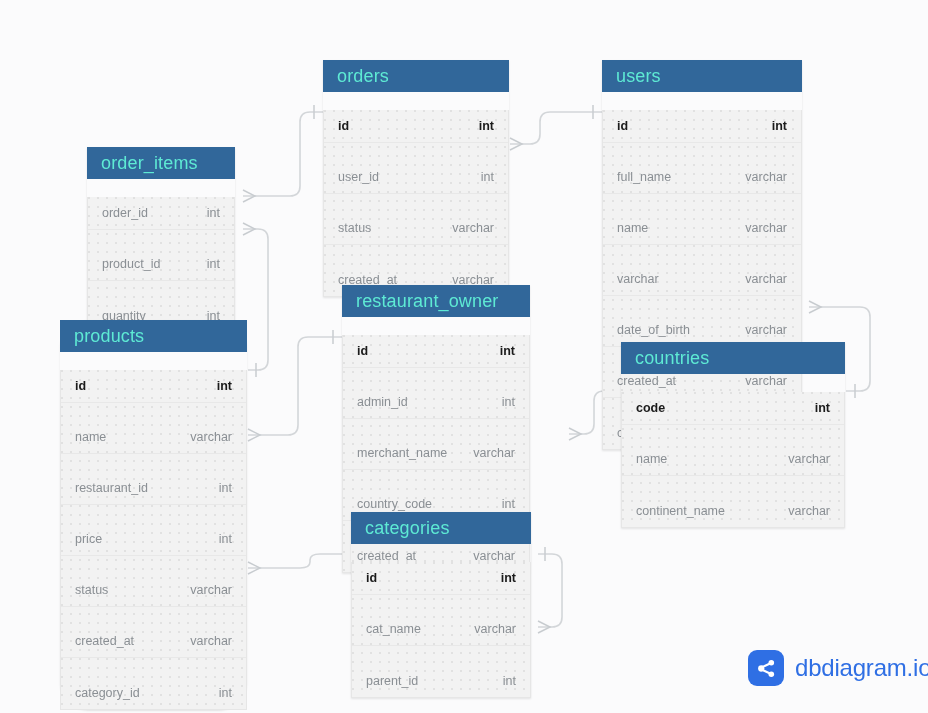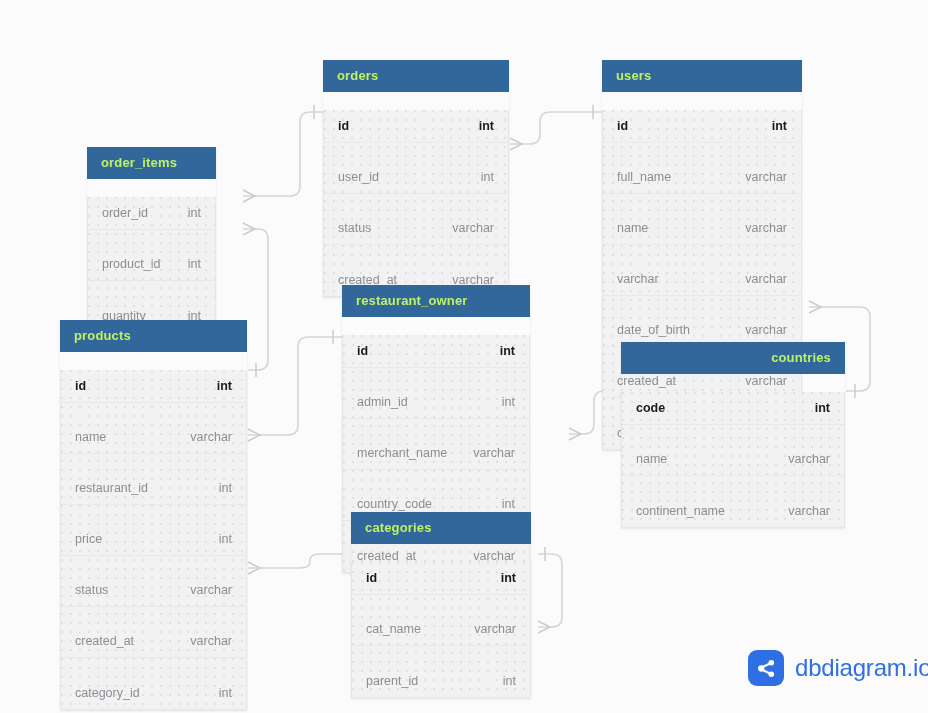--- a/index.html
+++ b/index.html
@@ -39,23 +39,23 @@
     stroke-width: 1.5;
   }
   
   .table {
     position: absolute;
     box-sizing: border-box;
     box-shadow: 0 1px 2px rgba(0,0,0,0.10);
   }
   .tbl-header {
     background: #31679a;
-    color: #bef264;
-    font-size: 13px;
-    font-weight: bold;
+    color: #5eead4;
+    font-size: 18px;
+    font-weight: normal;
     letter-spacing: 0.15px;
     height: 32px;
     line-height: 32px;
     padding: 0 14px;
     box-sizing: border-box;
     white-space: nowrap;
     overflow: hidden;
   }
   .tbl-body {
     background-color: #f2f2f2;
@@ -160,21 +160,21 @@
     </g>
 
     <g>
       <path class="edge" d="M 538,627 L 552,627 Q 562,627 562,617 L 562,564 Q 562,554 552,554 L 538,554"></path>
       <path class="foot" d="M 538,621 L 550,627 L 538,633"></path>
       <path class="foot" d="M 545,547 L 545,561"></path>
     </g>
   </svg>
 
   <div id="tables-layer">
-      <div class="table" style="left: 87px; top: 147px; width: 129px;">
+      <div class="table" style="left: 87px; top: 147px; width: 148px;">
         <div class="tbl-header">order_items</div>
         <div class="tbl-body">
           <div class="field">
             <span class="fname">order_id</span>
             <span class="ftype">int</span>
           </div>
           <div class="field">
             <span class="fname">product_id</span>
             <span class="ftype">int</span>
           </div>
@@ -231,21 +231,21 @@
           <div class="field">
             <span class="fname">created_at</span>
             <span class="ftype">varchar</span>
           </div>
           <div class="field">
             <span class="fname">country_code</span>
             <span class="ftype">int</span>
           </div>
         </div>
       </div>
-      <div class="table" style="left: 60px; top: 320px; width: 187px;">
+      <div class="table" style="left: 60px; top: 320px; width: 187px; border-radius: 28px;">
         <div class="tbl-header">products</div>
         <div class="tbl-body">
           <div class="field pk">
             <span class="fname">id</span>
             <span class="ftype">int</span>
           </div>
           <div class="field">
             <span class="fname">name</span>
             <span class="ftype">varchar</span>
           </div>
@@ -289,21 +289,21 @@
           <div class="field">
             <span class="fname">country_code</span>
             <span class="ftype">int</span>
           </div>
           <div class="field">
             <span class="fname">created_at</span>
             <span class="ftype">varchar</span>
           </div>
         </div>
       </div>
-      <div class="table" style="left: 621px; top: 342px; width: 224px; text-align: right;">
+      <div class="table" style="left: 621px; top: 342px; width: 224px;">
         <div class="tbl-header">countries</div>
         <div class="tbl-body">
           <div class="field pk">
             <span class="fname">code</span>
             <span class="ftype">int</span>
           </div>
           <div class="field">
             <span class="fname">name</span>
             <span class="ftype">varchar</span>
           </div>

